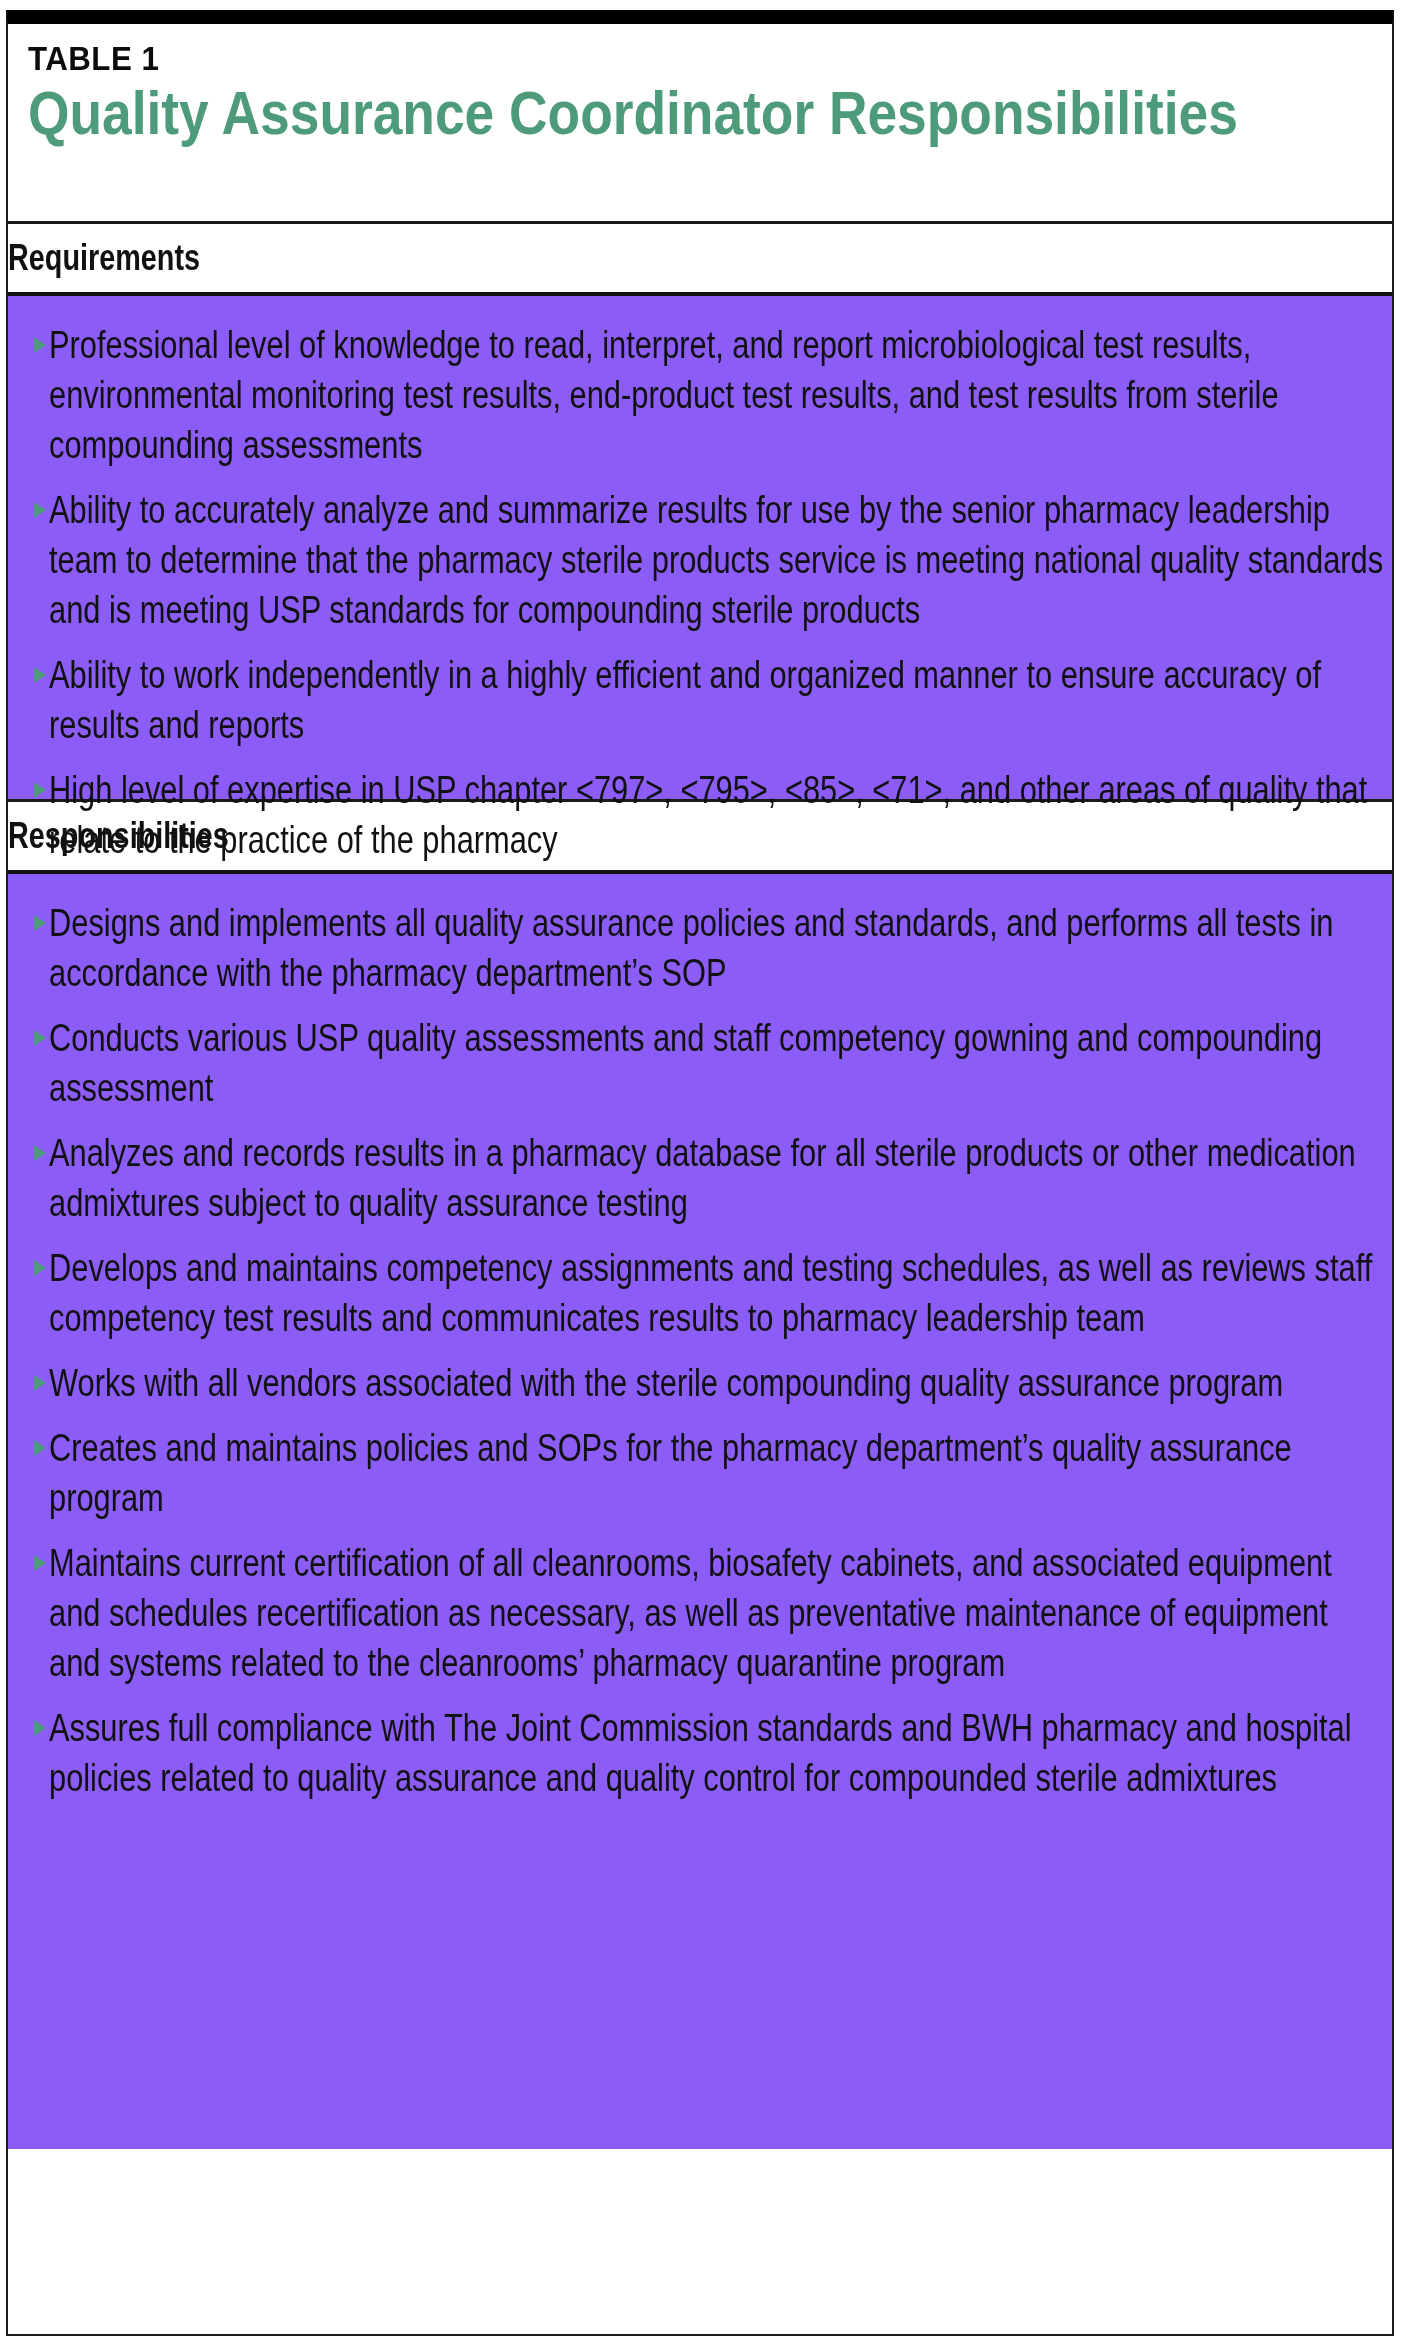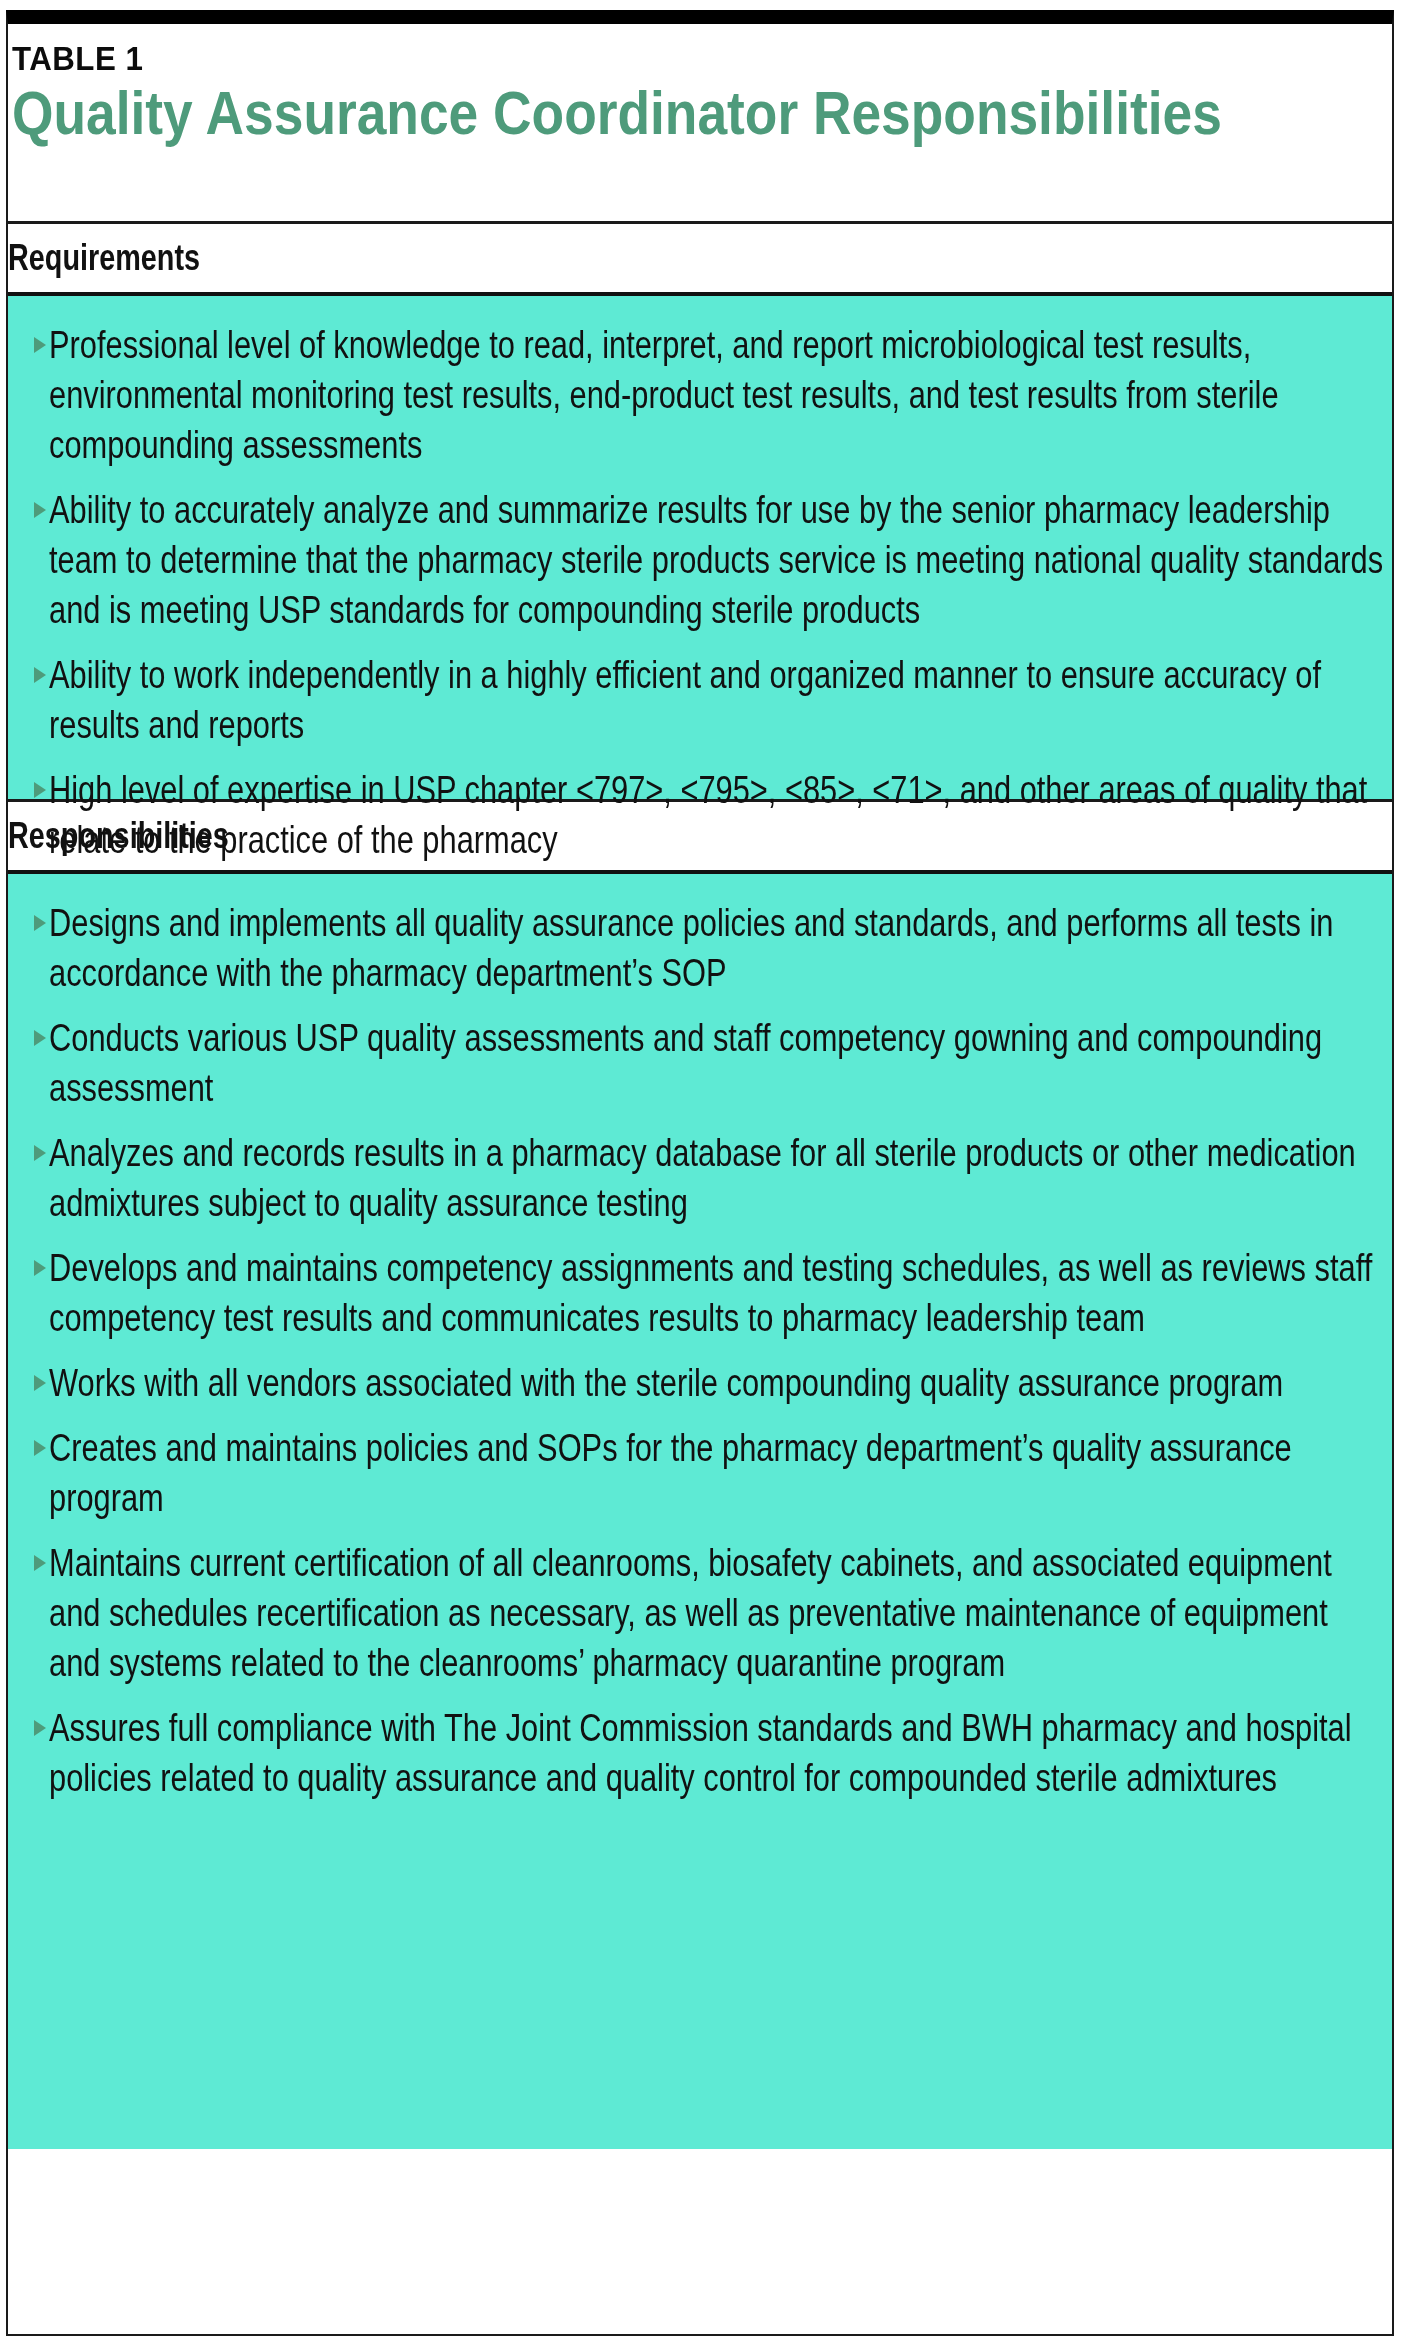--- a/index.html
+++ b/index.html
@@ -3,29 +3,29 @@
 <meta charset="utf-8">
 <style>
   html, body { margin: 0; padding: 0; background: #ffffff; }
   body { width: 1402px; height: 2342px; position: relative; overflow: hidden;
          font-family: "Liberation Sans", sans-serif; color: #111; }
   .table {
     position: absolute; left: 6px; top: 10px; width: 1388px; height: 2326px;
     border: 2px solid #1a1a1a; border-top: 14px solid #000; box-sizing: border-box;
     background: #fff;
   }
-  .title-block { height: 200px; border-bottom: 3px solid #1a1a1a; box-sizing: border-box; padding: 14px 0 0 4px; }
+  .title-block { height: 200px; border-bottom: 3px solid #1a1a1a; box-sizing: border-box; padding: 14px 0 0 20px; }
   .table-label { font-weight: bold; font-size: 34px; letter-spacing: 0.5px; color: #0c0c0c; line-height: 40px;
                  transform: scaleX(0.92); transform-origin: left; }
   .table-title { font-weight: bold; font-size: 62px; line-height: 66px; color: #4e9b7b; margin-top: 2px;
                  transform: scaleX(0.86); transform-origin: left; width: 115%; }
   .section-header { height: 72px; border-bottom: 4px solid #111; box-sizing: border-box; 
                     display: flex; align-items: center; background: #fff; }
   .section-header span { font-weight: bold; font-size: 36px; transform: scaleX(0.8); transform-origin: left; display: inline-block; }
-  .section-body { background: #5eead4; box-sizing: border-box; padding: 24px 0 10px 26px; border-bottom: 3px solid #1a1a1a; }
+  .section-body { background: #8b5cf6; box-sizing: border-box; padding: 24px 0 10px 26px; border-bottom: 3px solid #1a1a1a; }
   .item { display: flex; align-items: flex-start; margin-bottom: 15px; }
   .bullet { width: 0; height: 0; border-top: 8px solid transparent; border-bottom: 8px solid transparent;
             border-left: 12px solid #4e9b7b; margin-top: 17px; margin-right: 3px; flex: 0 0 auto; }
   .item-text { font-size: 39px; line-height: 50px; color: #111;
                transform: scaleX(0.79); transform-origin: left top; width: 126%; flex: 0 0 auto; max-width: 1700px; }
   .req-body { height: 506px; }
   .resp-body { height: 1275px; border-bottom: none; }
 </style>
 </head>
 <body>

